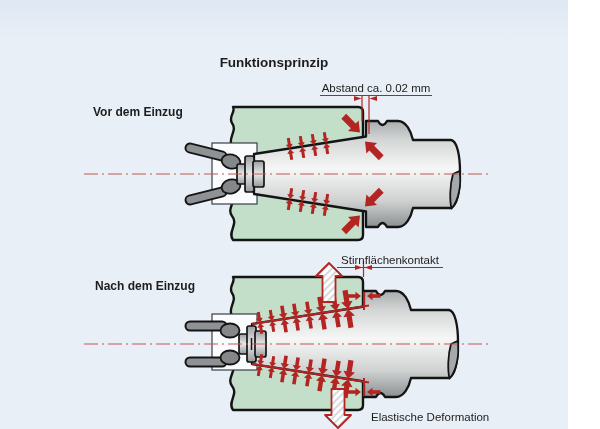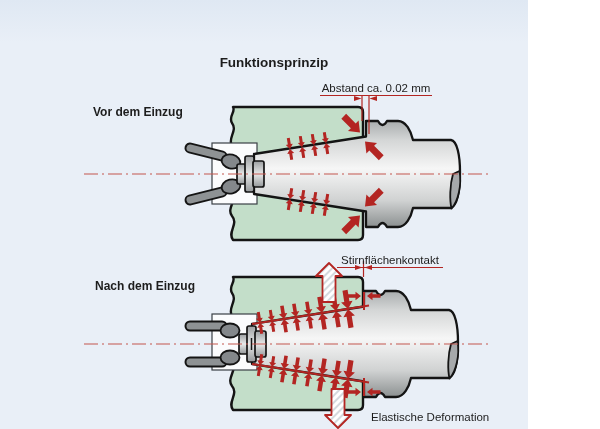--- a/index.html
+++ b/index.html
@@ -1,17 +1,17 @@
 <!DOCTYPE html>
 <html style="--background: #e9eff7; --background-top: #dfe8f3; --accent-red: #b32522; --centerline-red: #c4574f; --spindle-green: #c3dec9; --outline: #141414; --grip-grey: #8e9294; --text: #1d1d1d;"><head>
 <meta charset="utf-8">
 <style>
   html,body{margin:0;padding:0;}
   body{width:600px;height:429px;overflow:hidden;font-family:"Liberation Sans",sans-serif;}
-  .stage{position:relative;width:528px;height:429px;
+  .stage{position:relative;width:568px;height:429px;
     background:linear-gradient(180deg,var(--background-top) 0%,var(--background) 10%,var(--background) 100%);}
   svg{position:absolute;left:0;top:0;}
   
   .green-block{fill:var(--spindle-green);stroke:var(--outline);stroke-width:2.4;stroke-linejoin:round;}
   .cavity{fill:#fbfcfd;stroke:#3a3f45;stroke-width:1.2;}
   .tool{fill:url(#toolgrad);stroke:var(--outline);stroke-width:2.3;stroke-linejoin:round;}
   .endcap{fill:#a6a9ab;stroke:var(--outline);stroke-width:1.8;stroke-linejoin:round;}
   .arm-outer{stroke:var(--outline);stroke-width:11;stroke-linecap:round;fill:none;}
   .arm-inner{stroke:var(--grip-grey);stroke-width:7;stroke-linecap:round;fill:none;}
   .blob{fill:#84888b;stroke:var(--outline);stroke-width:1.8;}

